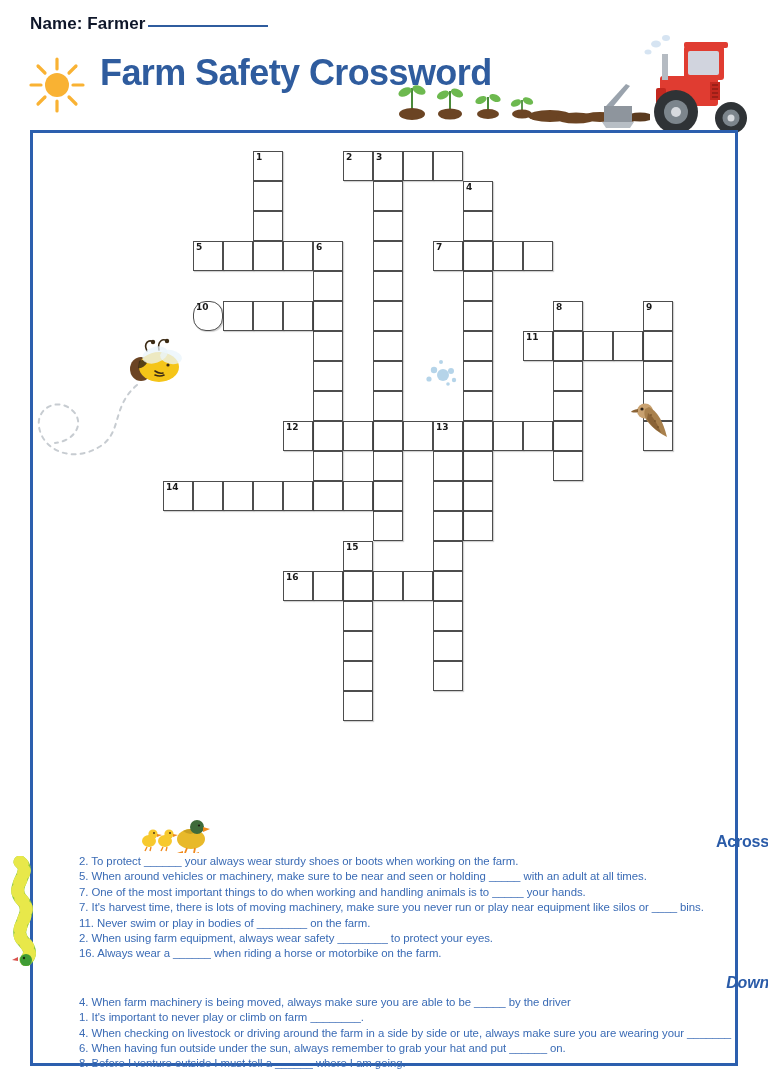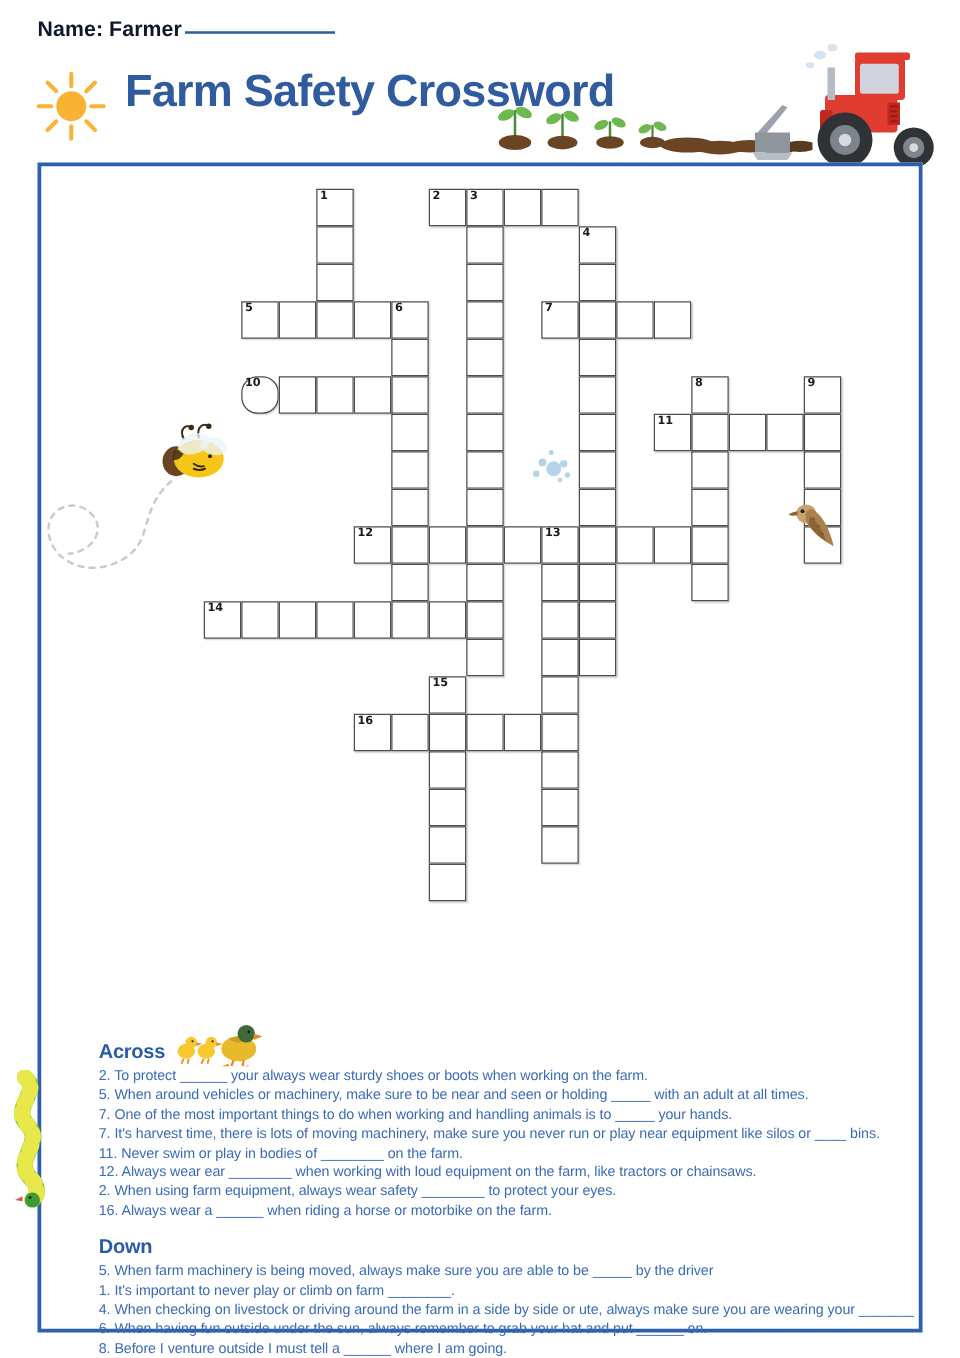--- a/index.html
+++ b/index.html
@@ -128,29 +128,30 @@
     top: 700px;
     width: 690px;
     color: #2a5ba8;
   }
   .section-head {
     font-size: 16px;
     font-weight: 800;
     color: #2a5ba8;
     margin: 0 0 3px 0;
     letter-spacing: -0.2px;
+    text-align: right;
   }
   .clue {
     font-size: 11.4px;
     line-height: 15.4px;
     color: #3a6bb5;
     margin: 0;
     letter-spacing: -0.05px;
   }
-  .down-head { margin-top: 12px; }
+  .down-head { margin-top: 12px; font-style: italic; }
 </style>
 </head>
 <body>
 
 <div class="name-line">
   <span>Name: Farmer</span><span class="blank"></span>
 </div>
 
 <svg class="sun-icon" viewBox="0 0 58 58" aria-hidden="true">
   <circle cx="29" cy="29" r="12" fill="#f9b233"></circle>
@@ -455,28 +456,27 @@
   </svg>
 
   <div class="clues">
     <div class="section-head">Across</div>
     <div id="across-list">
         <p class="clue">2. To protect ______ your always wear sturdy shoes or boots when working on the farm.</p>
         <p class="clue">5. When around vehicles or machinery, make sure to be near and seen or holding _____ with an adult at all times.</p>
         <p class="clue">7. One of the most important things to do when working and handling animals is to _____ your hands.</p>
         <p class="clue">7. It's harvest time, there is lots of moving machinery, make sure you never run or play near equipment like silos or ____ bins.</p>
         <p class="clue">11. Never swim or play in bodies of ________ on the farm.</p>
-        <p class="clue">12. Always wear ear ________ when working with loud equipment on the farm, like tractors or chainsaws.</p>
         <p class="clue">2. When using farm equipment, always wear safety ________ to protect your eyes.</p>
         <p class="clue">16. Always wear a ______ when riding a horse or motorbike on the farm.</p>
       </div>
 
     <div class="section-head down-head">Down</div>
     <div id="down-list">
-        <p class="clue">5. When farm machinery is being moved, always make sure you are able to be _____ by the driver</p>
+        <p class="clue">4. When farm machinery is being moved, always make sure you are able to be _____ by the driver</p>
         <p class="clue">1. It's important to never play or climb on farm ________.</p>
         <p class="clue">4. When checking on livestock or driving around the farm in a side by side or ute, always make sure you are wearing your _______</p>
         <p class="clue">6. When having fun outside under the sun, always remember to grab your hat and put ______ on.</p>
         <p class="clue">8. Before I venture outside I must tell a ______ where I am going.</p>
       </div>
   </div>
 
 </div>
 
 <svg class="worm-icon" viewBox="0 0 46 110" aria-hidden="true">

